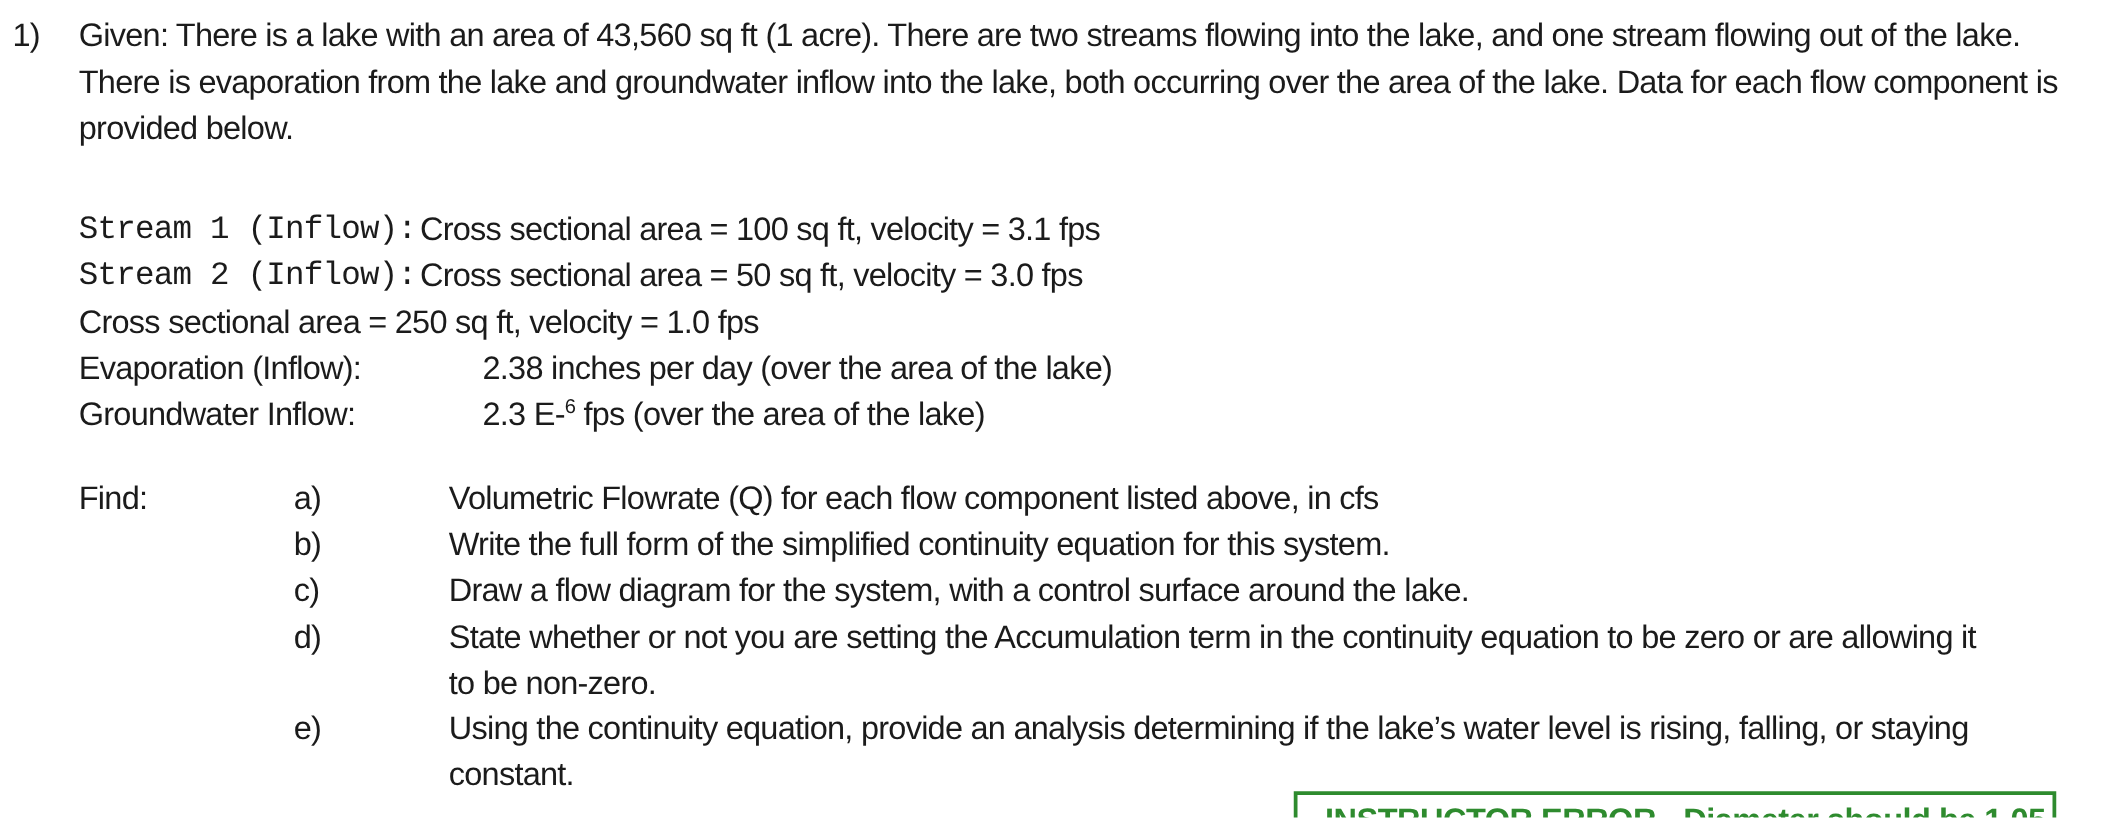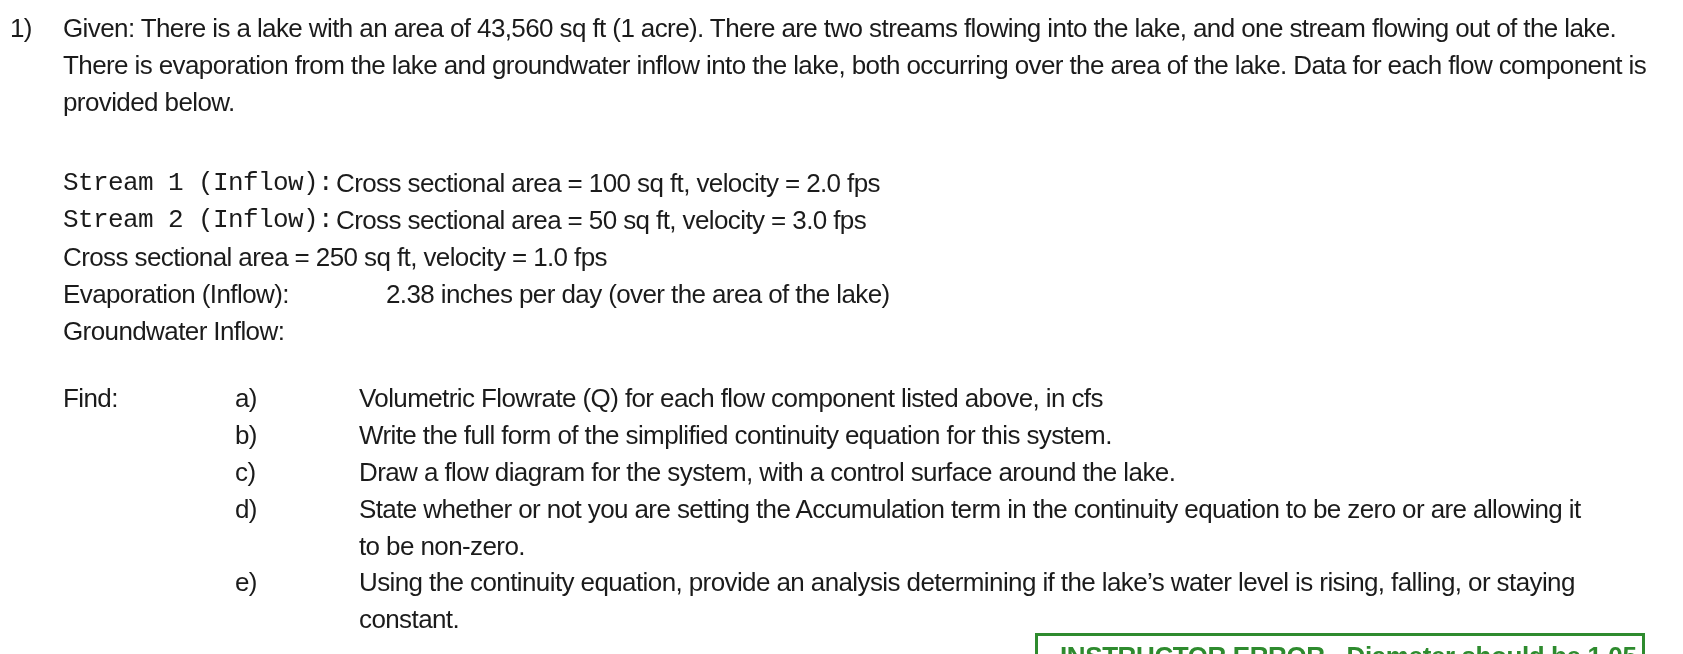--- a/index.html
+++ b/index.html
@@ -57,35 +57,36 @@
 <div class="doc">
   <div class="problem">
     <div class="num-col">1)</div>
     <div class="content">
 
       <div class="given">Given:  There is a lake with an area of 43,560 sq ft (1 acre).  There are two streams flowing into the lake, and one stream flowing out of the lake.  There is evaporation from the lake and groundwater inflow into the lake, both occurring over the area of the lake.  Data for each flow component is provided below.</div>
 
       <div class="flows">
         <div class="flow-row">
           <span class="flow-label w1">Stream 1 (Inflow):</span>
-          <span class="flow-value">Cross sectional area = 100 sq ft, velocity = 2.0 fps</span>
+          <span class="flow-value">Cross sectional area = 100 sq ft, velocity = 3.1 fps</span>
         </div>
         <div class="flow-row">
           <span class="flow-label w1">Stream 2 (Inflow):</span>
           <span class="flow-value">Cross sectional area = 50 sq ft, velocity = 3.0 fps</span>
         </div>
         <div class="flow-row">
           <span class="flow-value">Cross sectional area = 250 sq ft, velocity = 1.0 fps</span>
         </div>
         <div class="flow-row">
           <span class="flow-label w2">Evaporation (Inflow):</span>
           <span class="flow-value">2.38 inches per day (over the area of the lake)</span>
         </div>
         <div class="flow-row">
           <span class="flow-label w2">Groundwater Inflow:</span>
+          <span class="flow-value"><span>2.3 E-</span><sup>6</sup><span> fps (over the area of the lake)</span></span>
         </div>
       </div>
 
       <div class="find">
         <div class="find-row">
           <span class="find-label-col">Find:</span>
           <span class="find-letter-col">a)</span>
           <span class="find-text">Volumetric Flowrate (Q) for each flow component listed above, in cfs</span>
         </div>
         <div class="find-row">

